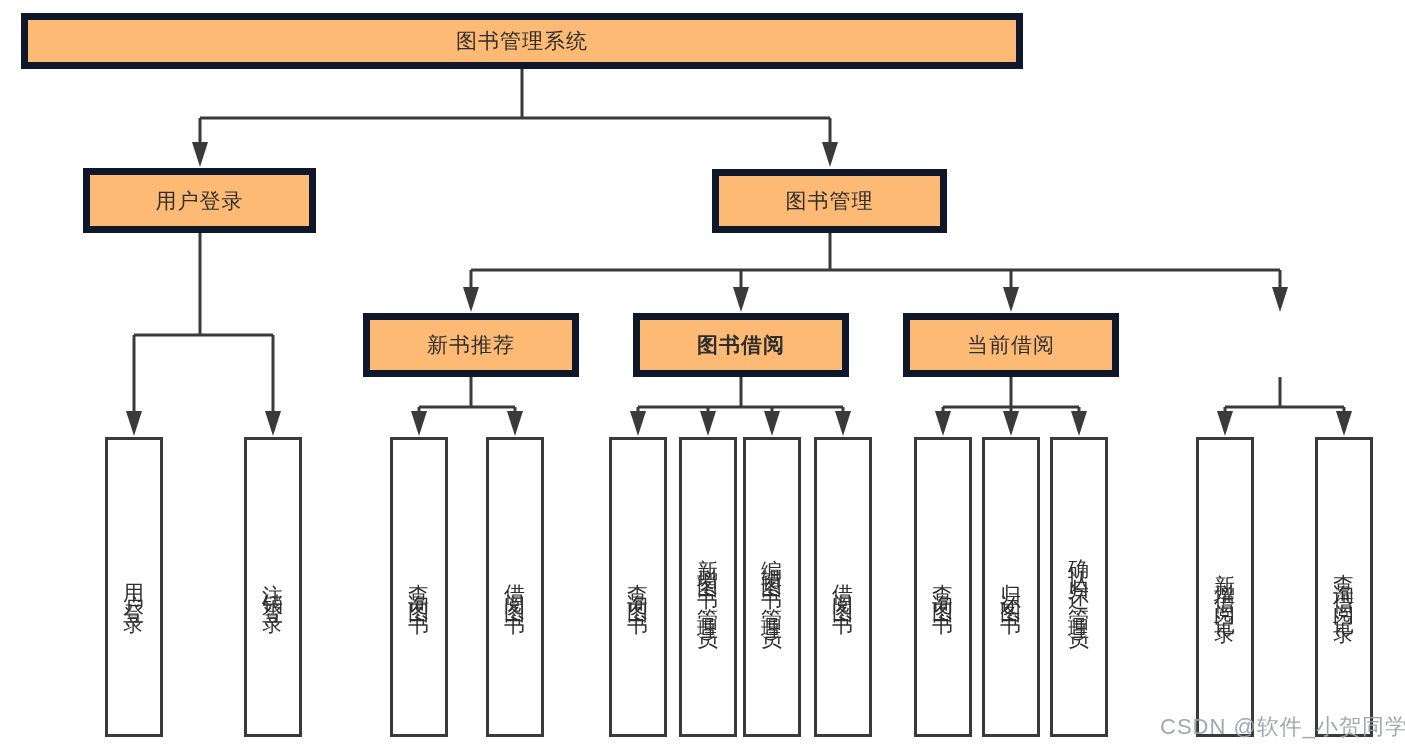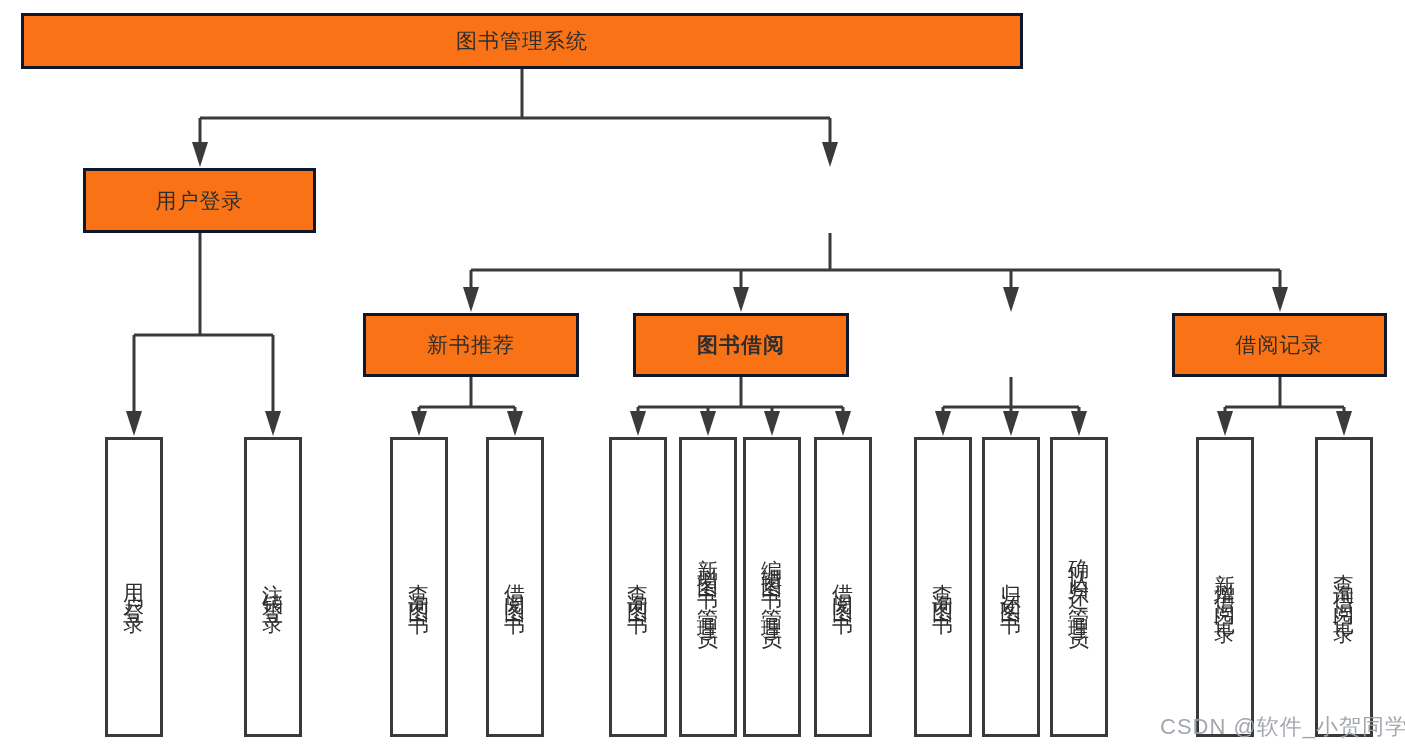--- a/index.html
+++ b/index.html
@@ -13,22 +13,22 @@
     overflow: hidden;
   }
   svg.connectors {
     position: absolute;
     left: 0; top: 0;
     width: 1405px; height: 747px;
   }
   .box {
     position: absolute;
     box-sizing: border-box;
-    background: #f97316;
-    border: 3px solid #0f172a;
+    background: #fdba74;
+    border: 7px solid #0f172a;
     display: flex;
     align-items: center;
     justify-content: center;
     font-size: 21px;
     letter-spacing: 1px;
     color: #2e2e2e;
     white-space: nowrap;
   }
   .leaf {
     position: absolute;
@@ -103,24 +103,25 @@
       <polygon points="1003,411 1019,411 1011,436"></polygon>
       <polygon points="1071,411 1087,411 1079,436"></polygon>
       <polygon points="1217,411 1233,411 1225,436"></polygon>
       <polygon points="1336,411 1352,411 1344,436"></polygon>
     </g>
   </svg>
 
   <div class="box" style="left:21px; top:13px; width:1002px; height:56px;">图书管理系统</div>
 
   <div class="box" style="left:83px; top:168px; width:233px; height:65px;">用户登录</div>
+  <div class="box" style="left:712px; top:169px; width:235px; height:64px;">图书管理</div>
 
   <div class="box" style="left:363px; top:313px; width:216px; height:64px;text-align:right;">新书推荐</div>
   <div class="box" style="left:633px; top:313px; width:216px; height:64px;font-weight:bold;">图书借阅</div>
-  <div class="box" style="left:1172px; top:313px; width:215px; height:64px;">借阅记录</div>
+  <div class="box" style="left:903px; top:313px; width:216px; height:64px;">当前借阅</div>
 
   <div class="leaf" style="left:105px; top:437px;">
     <span class="vtext">用户登录</span>
   </div>
   <div class="leaf" style="left:244px; top:437px;">
     <span class="vtext">注销登录</span>
   </div>
 
   <div class="leaf" style="left:390px; top:437px;">
     <span class="vtext">查询图书</span>

